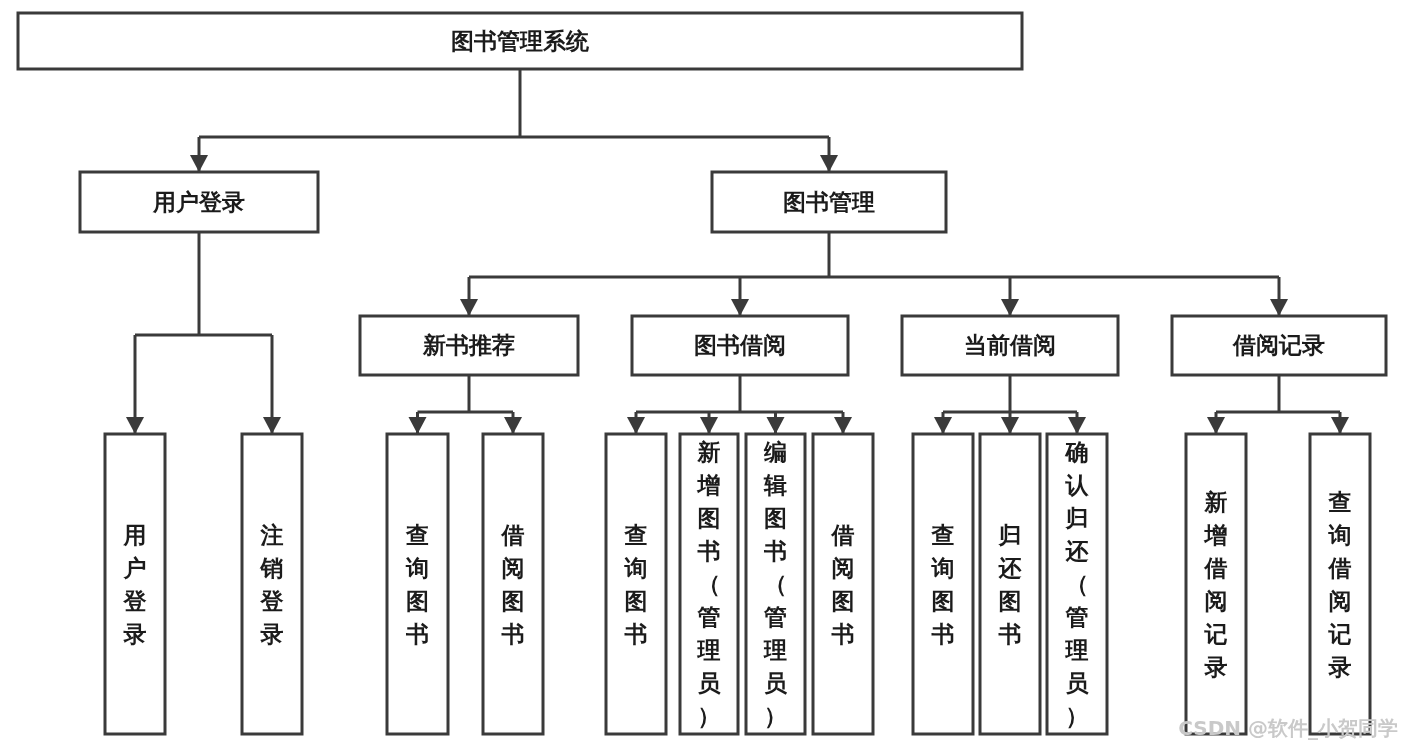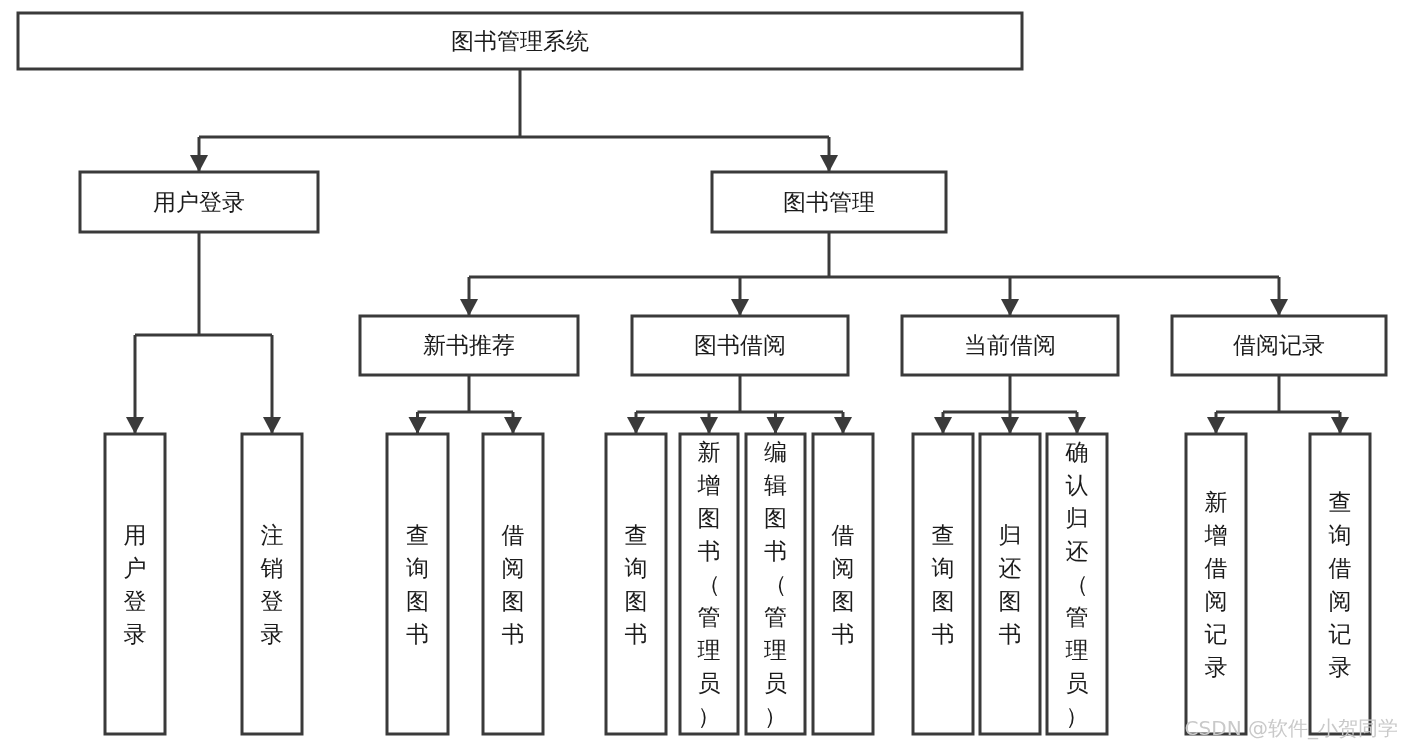--- a/index.html
+++ b/index.html
@@ -12,20 +12,21 @@
     height: 747px;
     font-family: "DejaVu Sans", "Liberation Sans", sans-serif;
     overflow: hidden;
     position: relative;
   }
   #diagram-root {
     position: absolute;
     left: 0; top: 0;
     width: 1405px;
     height: 747px;
+    font-weight: bold;
   }
   svg.diagram {
     display: block;
     width: 1405px;
     height: 747px;
   }
   .node-rect {
     fill: #ffffff;
     stroke: #3a3a3a;
     stroke-width: 3;

